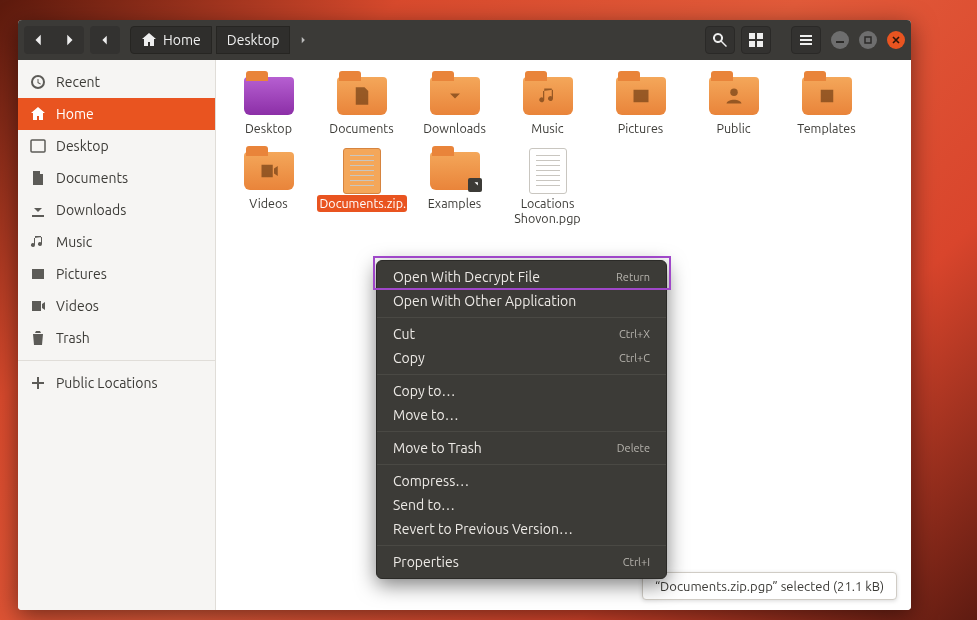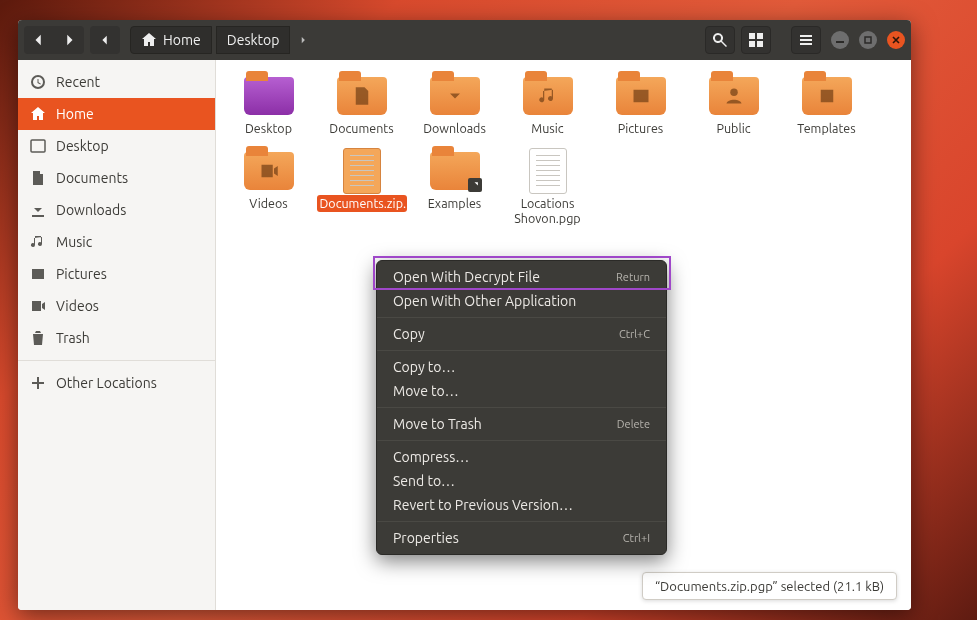--- a/index.html
+++ b/index.html
@@ -250,21 +250,21 @@
         <svg viewBox="0 0 16 16">
             <path d="M3 4h10l-1 11H4zM6 1h4l1 2H5z"></path>
           </svg>
         <span>Trash</span>
       </div>
       <div class="side-sep"></div>
       <div class="side-item">
         <svg viewBox="0 0 16 16">
             <path d="M7 2h2v5h5v2H9v5H7V9H2V7h5z"></path>
           </svg>
-        <span>Other Locations</span>
+        <span>Public Locations</span>
       </div>
     </div>
 
     <div class="filepane">
       <div class="file-grid">
 
         <div class="file-item">
           <div class="file-icon">
               <div class="folder-shape desktop-shape">
                 <div class="folder-emblem"></div>
@@ -393,20 +393,24 @@
       <div class="menu-item">
         <span>Open With Decrypt File</span>
         <span class="accel">Return</span>
       </div>
       <div class="menu-item">
         <span>Open With Other Application</span>
         <span class="accel"></span>
       </div>
       <div class="menu-sep"></div>
       <div class="menu-item">
+        <span>Cut</span>
+        <span class="accel">Ctrl+X</span>
+      </div>
+      <div class="menu-item">
         <span>Copy</span>
         <span class="accel">Ctrl+C</span>
       </div>
       <div class="menu-sep"></div>
       <div class="menu-item">
         <span>Copy to…</span>
         <span class="accel"></span>
       </div>
       <div class="menu-item">
         <span>Move to…</span>

